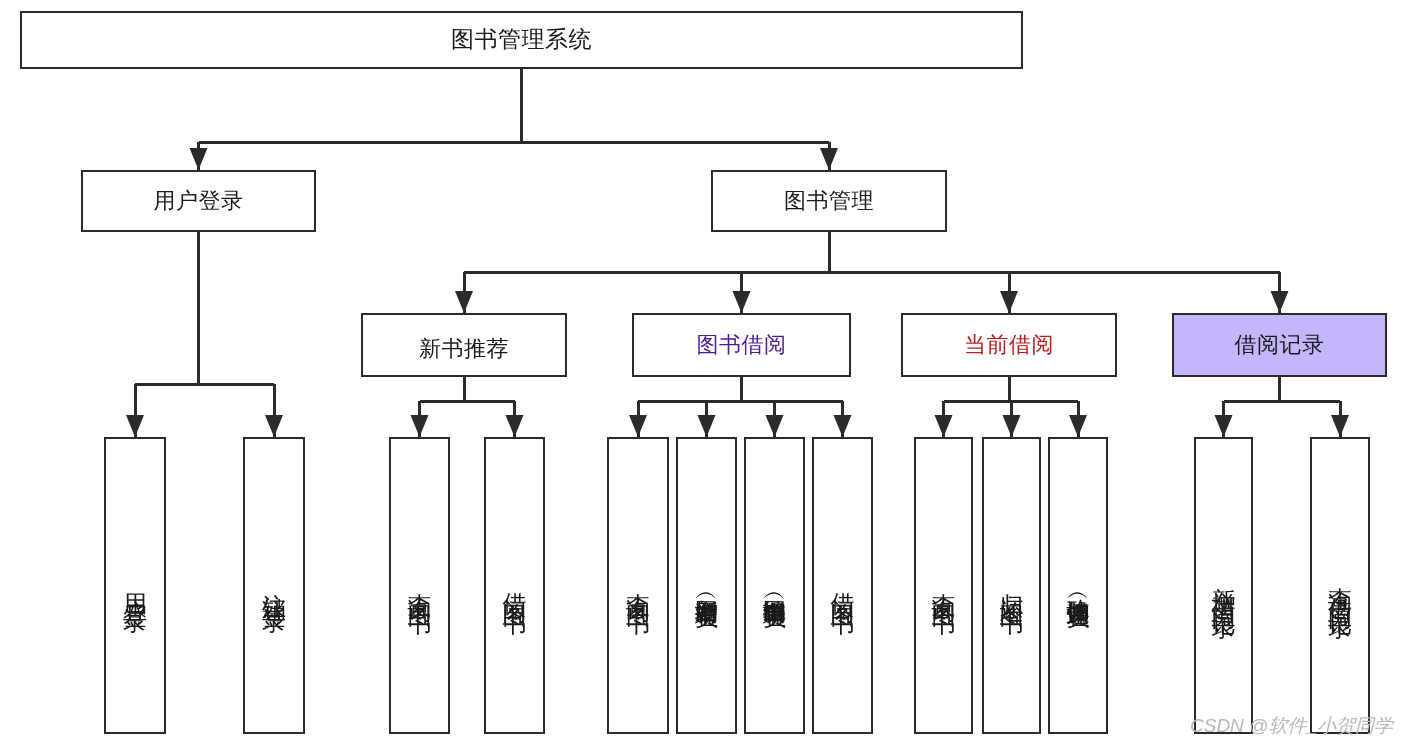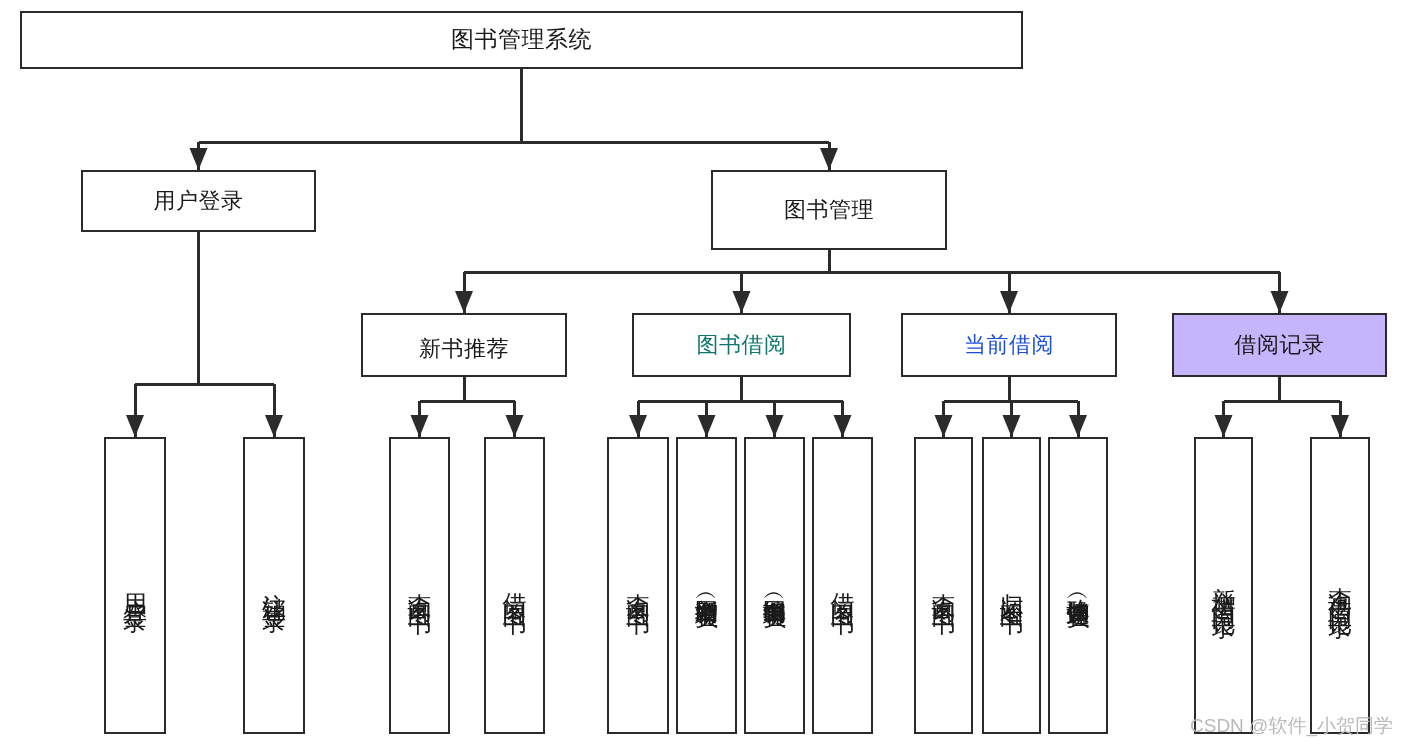--- a/index.html
+++ b/index.html
@@ -67,20 +67,21 @@
     font-size: 23px;
     letter-spacing: 1px;
   }
   .watermark {
     position: absolute;
     color: #b9b9b9;
     font-size: 19px;
     white-space: nowrap;
     z-index: 5;
     font-family: "Liberation Sans", "DejaVu Sans", sans-serif;
+    font-style: italic;
   }
 </style>
 </head>
 <body>
 
 <div id="canvas">
   <svg id="edges" viewBox="0 0 1405 747">
       <line x1="521.5" y1="69" x2="521.5" y2="142" stroke="#2b2b2b" stroke-width="3" shape-rendering="crispEdges"></line>
       <line x1="198.5" y1="142" x2="829" y2="142" stroke="#2b2b2b" stroke-width="3" shape-rendering="crispEdges"></line>
       <line x1="198.5" y1="142" x2="198.5" y2="170" stroke="#2b2b2b" stroke-width="3" shape-rendering="crispEdges"></line>
@@ -134,31 +135,31 @@
       <line x1="1340" y1="401" x2="1340" y2="437" stroke="#2b2b2b" stroke-width="3" shape-rendering="crispEdges"></line>
       <polygon points="1331,415 1349,415 1340,437" fill="#2b2b2b"></polygon>
     </svg>
   <div id="nodes">
       <div class="node horiz root" id="node-root" style="left: 20px; top: 11px; width: 1003px; height: 58px; border-color: rgb(43, 43, 43); background: rgb(255, 255, 255);">
         <span class="label" style="color: rgb(26, 26, 26);">图书管理系统</span>
       </div>
       <div class="node horiz" id="node-login" style="left: 81px; top: 170px; width: 235px; height: 62px; border-color: rgb(43, 43, 43); background: rgb(255, 255, 255);">
         <span class="label" style="color: rgb(26, 26, 26);">用户登录</span>
       </div>
-      <div class="node horiz" id="node-bookmgmt" style="left: 711px; top: 170px; width: 236px; height: 80px; border-color: rgb(43, 43, 43); background: rgb(255, 255, 255);">
+      <div class="node horiz" id="node-bookmgmt" style="left: 711px; top: 170px; width: 236px; height: 62px; border-color: rgb(43, 43, 43); background: rgb(255, 255, 255);">
         <span class="label" style="color: rgb(26, 26, 26);">图书管理</span>
       </div>
       <div class="node horiz" id="node-newbook" style="left: 361px; top: 313px; width: 206px; height: 64px; border-color: rgb(43, 43, 43); background: rgb(255, 255, 255);">
         <span class="label" style="color: rgb(26, 26, 26); margin-top: 8px;">新书推荐</span>
       </div>
       <div class="node horiz" id="node-borrow" style="left: 632px; top: 313px; width: 219px; height: 64px; border-color: rgb(43, 43, 43); background: rgb(255, 255, 255);">
-        <span class="label" style="color: #0f766e;">图书借阅</span>
+        <span class="label" style="color: #4c1d95;">图书借阅</span>
       </div>
       <div class="node horiz" id="node-current" style="left: 901px; top: 313px; width: 216px; height: 64px; border-color: rgb(43, 43, 43); background: rgb(255, 255, 255);">
-        <span class="label" style="color: #1d4ed8;">当前借阅</span>
+        <span class="label" style="color: #b91c1c;">当前借阅</span>
       </div>
       <div class="node horiz" id="node-records" style="left: 1172px; top: 313px; width: 215px; height: 64px; border-color: rgb(43, 43, 43); background: #c4b5fd;">
         <span class="label" style="color: rgb(26, 26, 26);">借阅记录</span>
       </div>
       <div class="node vert" id="node-l-userlogin" style="left: 104px; top: 437px; width: 62px; height: 297px; border-color: rgb(43, 43, 43); background: rgb(255, 255, 255);">
         <span class="label" style="color: rgb(26, 26, 26);">用户登录</span>
       </div>
       <div class="node vert" id="node-l-logout" style="left: 243px; top: 437px; width: 62px; height: 297px; border-color: rgb(43, 43, 43); background: rgb(255, 255, 255);">
         <span class="label" style="color: rgb(26, 26, 26);">注销登录</span>
       </div>

